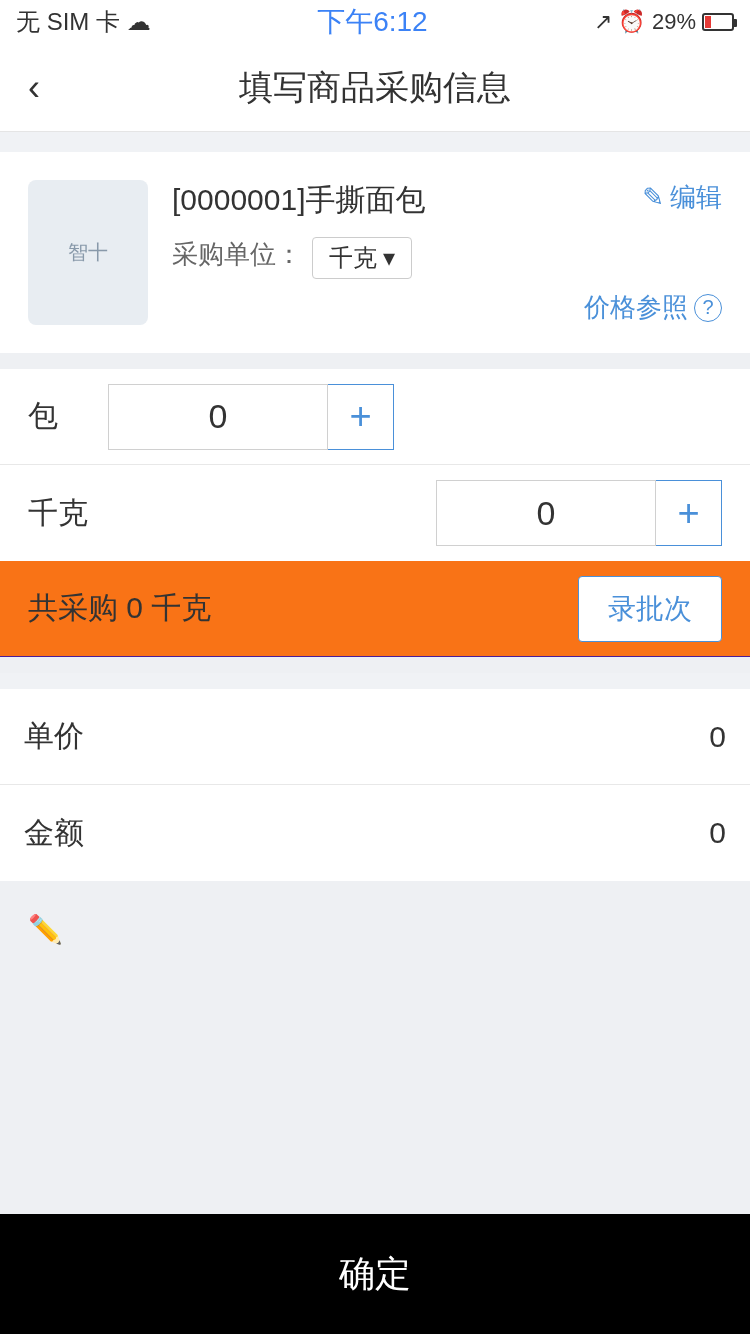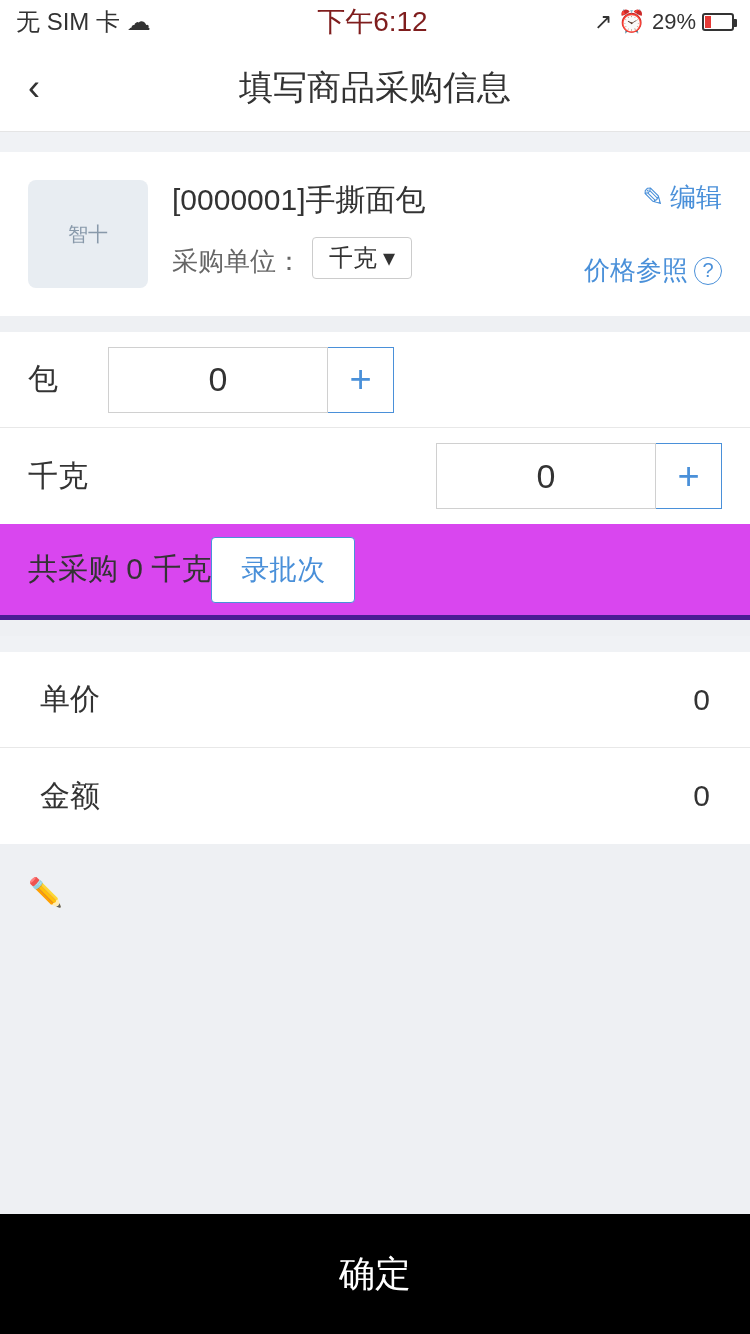--- a/index.html
+++ b/index.html
@@ -26,21 +26,21 @@
     .status-left {
       display: flex;
       align-items: center;
       gap: 8px;
       font-size: 24px;
       color: #333;
     }
     .status-center {
       font-size: 28px;
       font-weight: 500;
-      color: #7f1d1d;
+      color: #3b82f6;
     }
     .status-right {
       display: flex;
       align-items: center;
       gap: 6px;
       font-size: 22px;
       color: #333;
     }
 
     
@@ -72,21 +72,21 @@
       background: #fff;
       margin-top: 20px;
       padding: 28px 28px 28px 28px;
       display: flex;
       align-items: flex-start;
       gap: 24px;
       position: relative;
     }
     .product-image {
       width: 120px;
-      height: 108px;
+      height: 145px;
       background: #e8edf2;
       border-radius: 8px;
       display: flex;
       align-items: center;
       justify-content: center;
       flex-shrink: 0;
     }
     .product-image-text {
       font-size: 20px;
       color: #8899aa;
@@ -95,21 +95,21 @@
     .product-info {
       flex: 1;
     }
     .product-name {
       font-size: 30px;
       color: #333;
       margin-bottom: 16px;
     }
     .product-unit-row {
       display: flex;
-      align-items: flex-end;
+      align-items: flex-start;
       gap: 10px;
       font-size: 26px;
       color: #666;
     }
     .unit-select {
       border: 1px solid #ccc;
       border-radius: 4px;
       padding: 4px 16px;
       font-size: 24px;
       color: #333;
@@ -197,24 +197,25 @@
       display: flex;
       align-items: center;
       justify-content: center;
       cursor: pointer;
     }
 
     
     .summary-row {
       display: flex;
       align-items: center;
+      justify-content: space-between;
       padding: 0 28px;
       height: 96px;
-      background: #d946ef;
-      border-bottom: 5px solid #4c1d95;
+      background: #f97316;
+      border-bottom: 1px solid #4c1d95;
     }
     .summary-text {
       font-size: 30px;
       color: #333;
     }
     .record-btn {
       width: 144px;
       height: 66px;
       border: 1px solid #4a90d9;
       background: #fff;
@@ -229,21 +230,21 @@
 
     
     .info-section {
       background: #fff;
       margin-top: 16px;
     }
     .info-row {
       display: flex;
       align-items: center;
       justify-content: space-between;
-      padding: 0 40px;
+      padding: 0 24px;
       height: 96px;
       border-bottom: 1px solid #e8e8e8;
     }
     .info-row:last-child {
       border-bottom: none;
     }
     .info-label {
       font-size: 30px;
       color: #333;
     }

